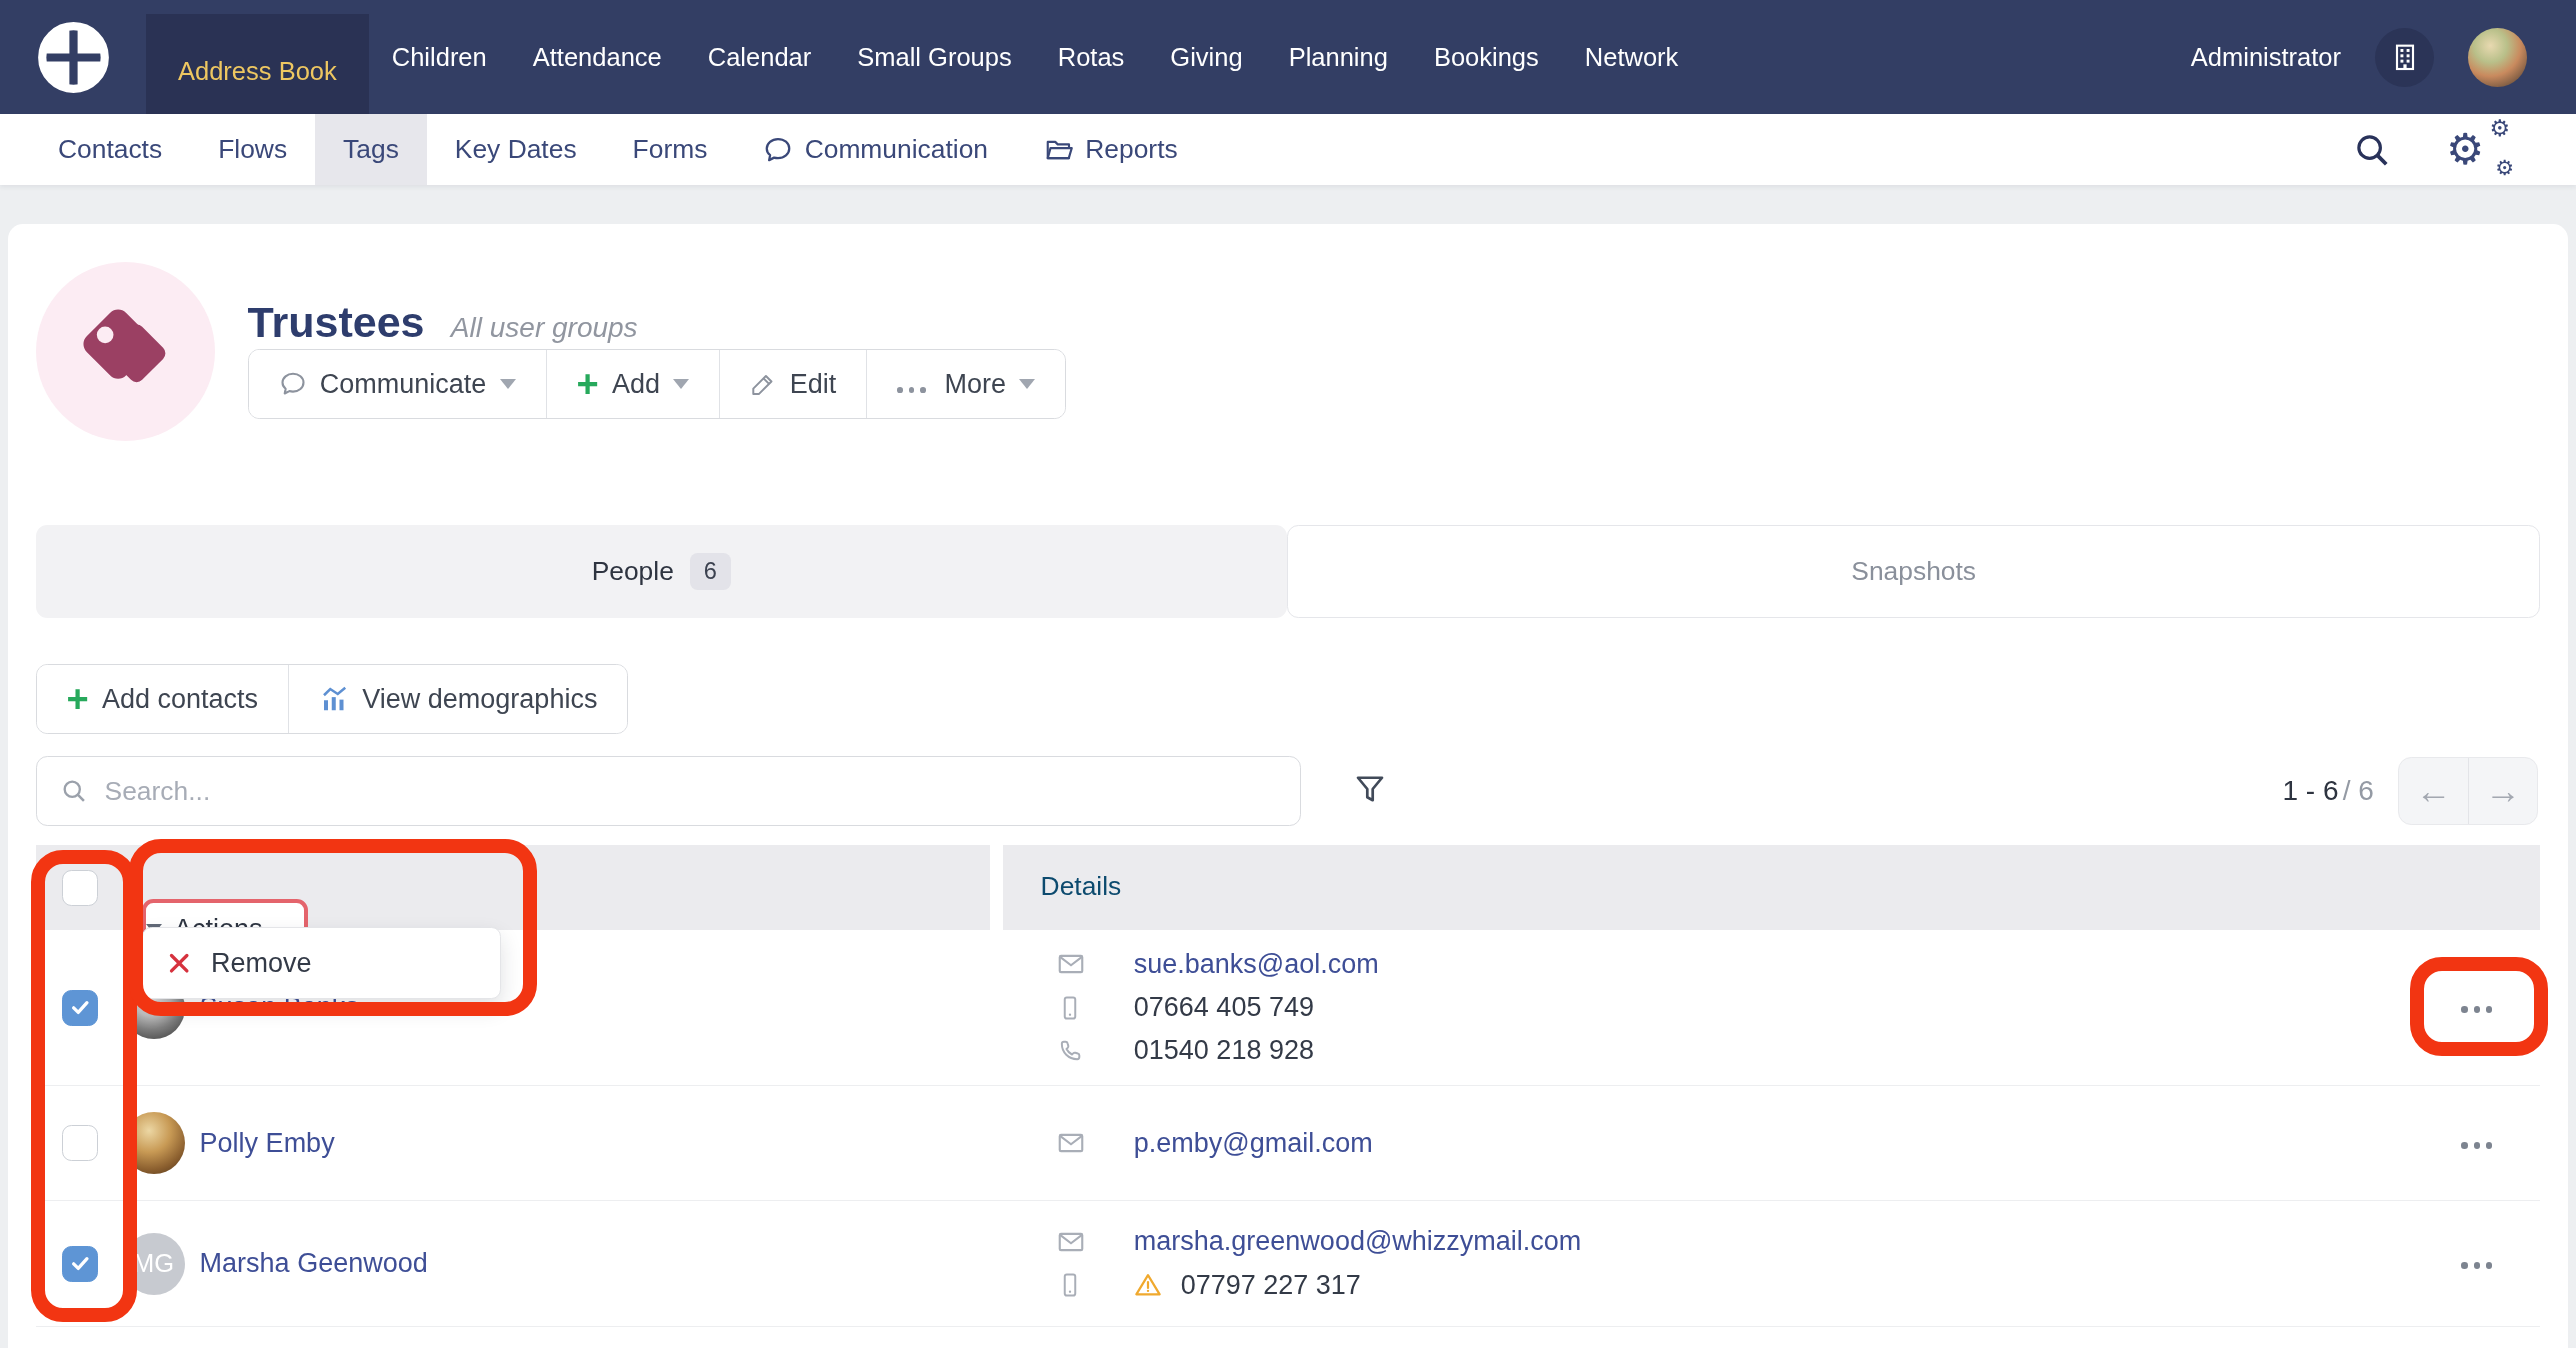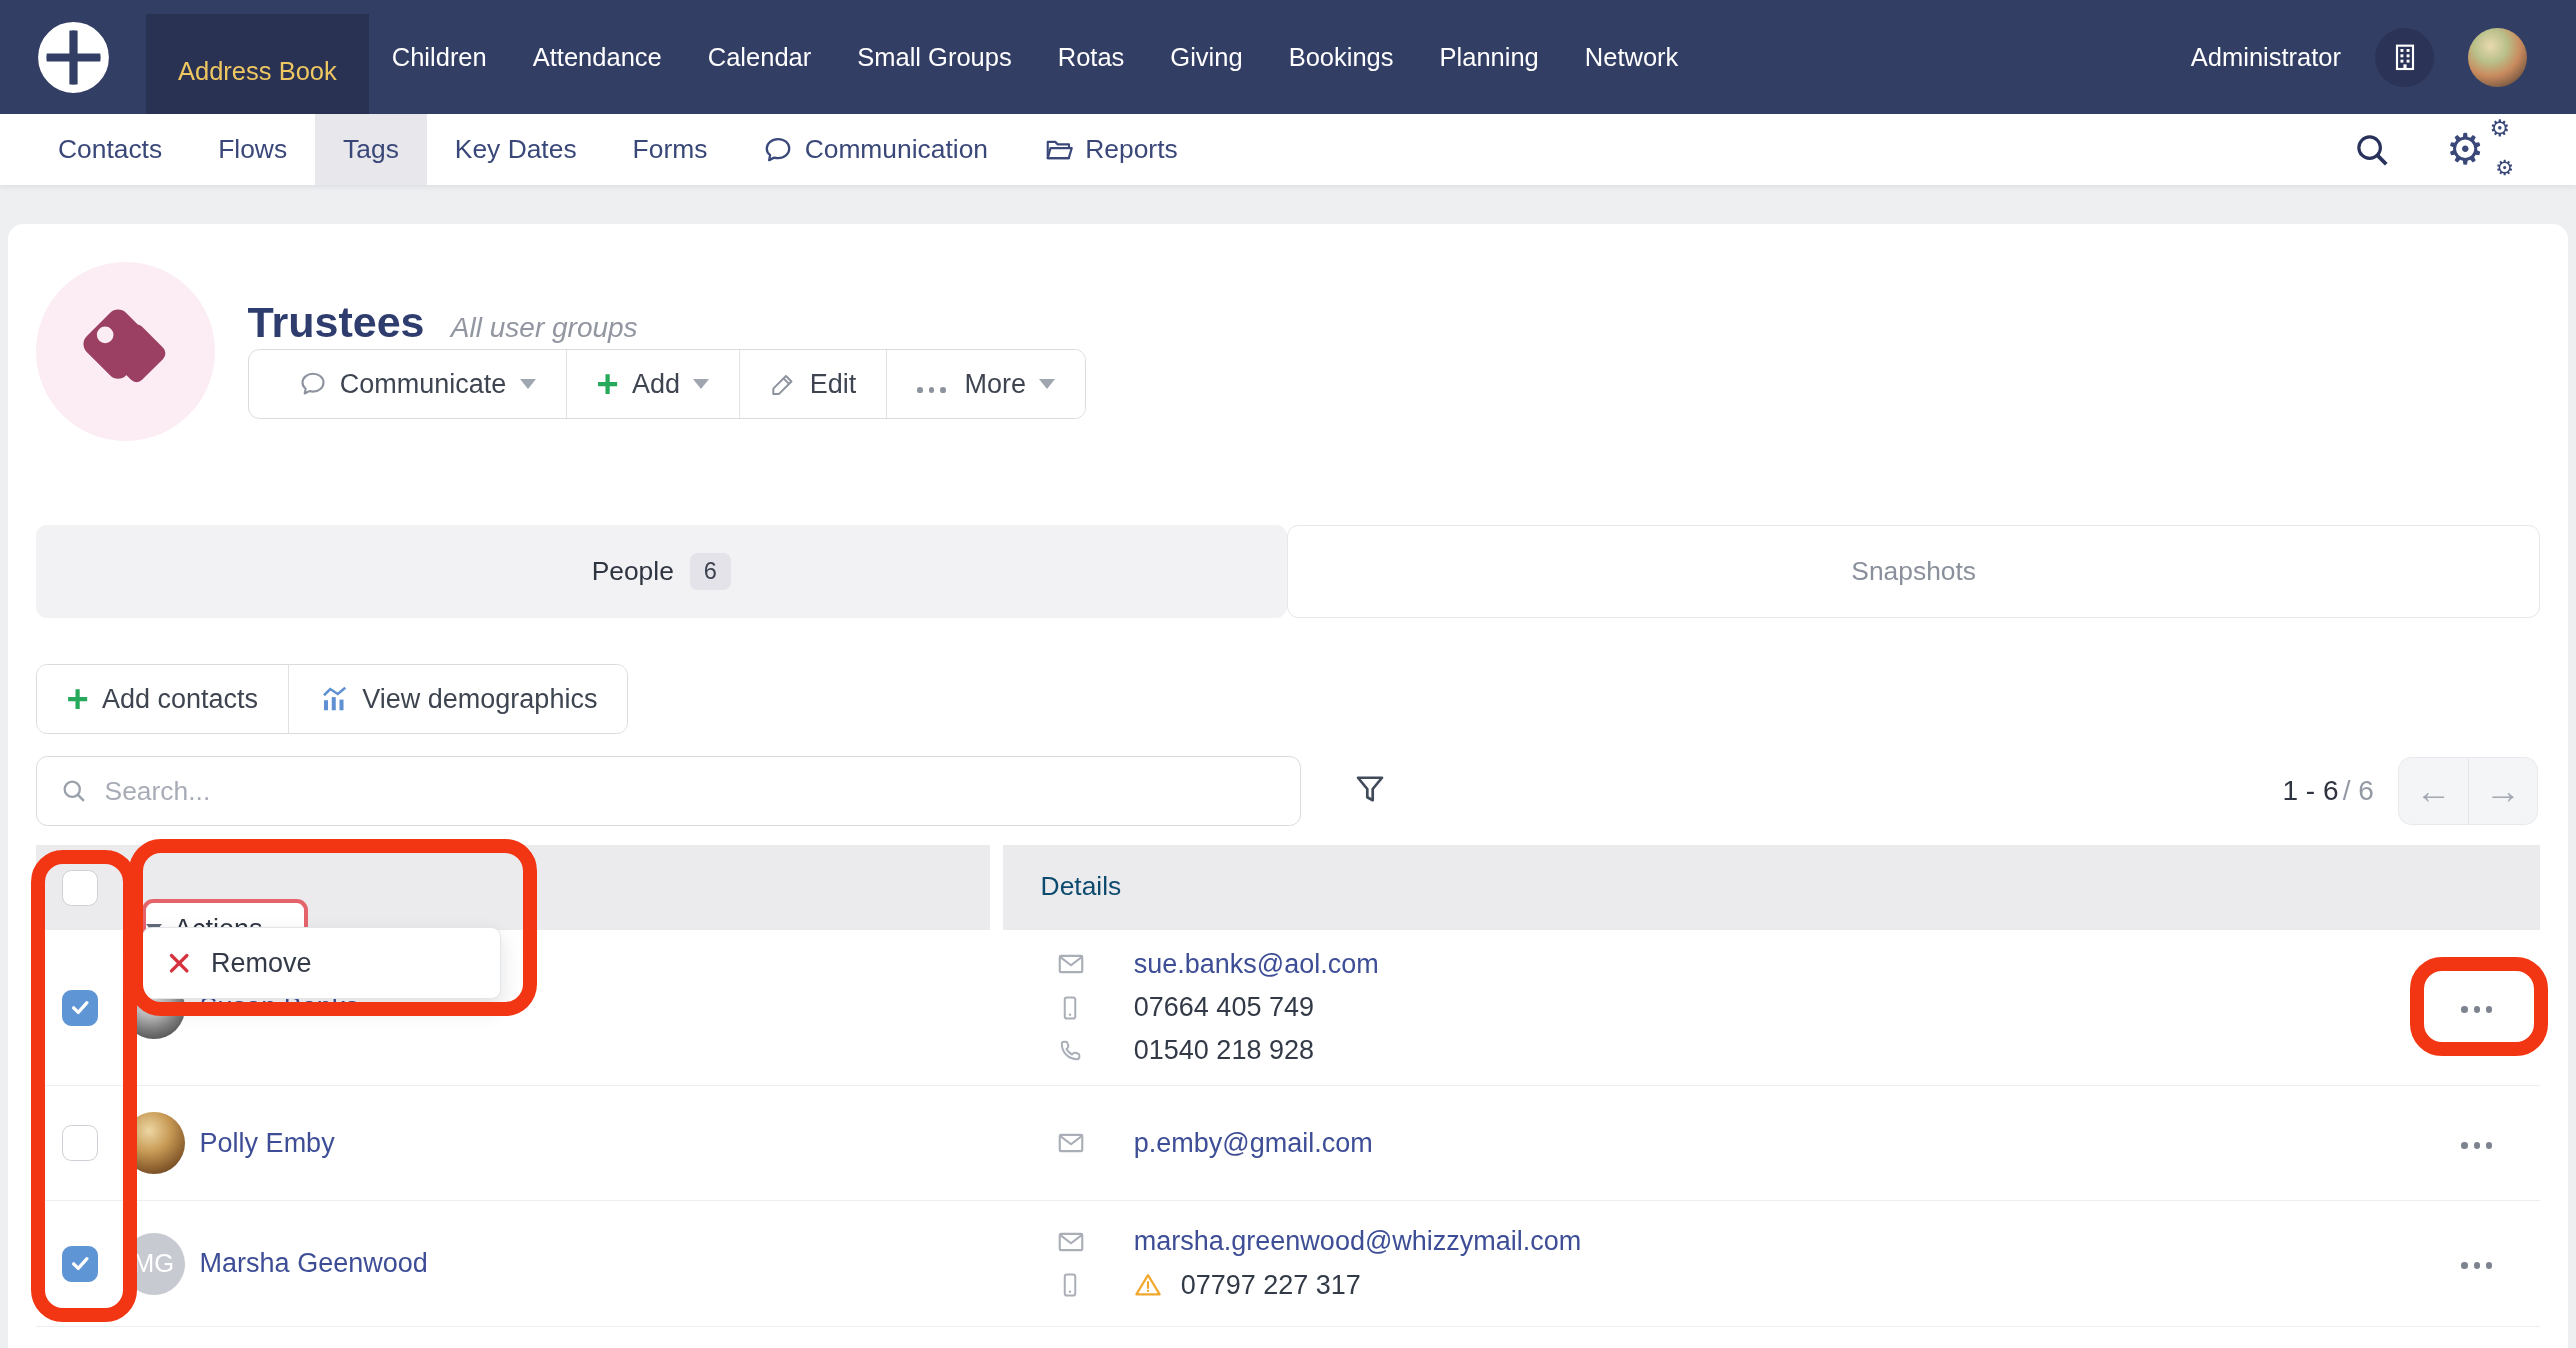--- a/index.html
+++ b/index.html
@@ -47,21 +47,21 @@
 
   .tag-title-row { position:absolute; left:240px; top:74px; display:flex; align-items:baseline; gap:26.4px; }
   .tag-title { font-size:43px; font-weight:bold; color:#2e3d6d; }
   .tag-subtitle { font-size:28px; font-style:italic; color:#9196a0; }
 
   .btn-group { position:absolute; display:inline-flex; border:0.9px solid #d9dbdf; border-radius:11.3px;
     background:#fff; overflow:hidden; }
   .btn-group .gbtn { display:flex; align-items:center; gap:13.2px; padding:0 30px; height:68px;
     font-size:27px; color:#3e4551; cursor:pointer; border-left:0.9px solid #e0e2e6; background:#fff; }
   .btn-group .gbtn:first-child { border-left:none; }
-  .hdr-btns { left:240px; top:125px;padding-left:20px; }
+  .hdr-btns { left:240px; top:125px; }
   .caret { width:0; height:0; border-left:8.5px solid transparent; border-right:8.5px solid transparent;
     border-top:10.4px solid #a0a6b0; }
   .plus { color:#27a95c; font-size:38px; font-weight:bold; line-height:28px; }
   .more-dots i, .row-dots i { display:inline-block; width:5.7px; height:5.7px; border-radius:50%;
     background:#8d939e; margin-right:5.7px; }
 
   
   .tabs { position:absolute; left:28px; right:28px; top:301px; height:93px; display:flex; }
   .tab { flex:1; display:flex; align-items:center; justify-content:center; gap:16px;
     border-radius:11.3px; font-size:26.4px; cursor:pointer; }
@@ -150,22 +150,22 @@
       <circle cx="24" cy="24" r="19" fill="none" stroke="#ffffff" stroke-width="5"></circle>
     </svg>
   </div>
   <div class="nav-item active">Address Book</div>
   <div class="nav-item">Children</div>
   <div class="nav-item">Attendance</div>
   <div class="nav-item">Calendar</div>
   <div class="nav-item">Small Groups</div>
   <div class="nav-item">Rotas</div>
   <div class="nav-item">Giving</div>
+  <div class="nav-item">Planning</div>
   <div class="nav-item">Bookings</div>
-  <div class="nav-item">Planning</div>
   <div class="nav-item">Network</div>
   <div class="topnav-right">
     <span class="admin-label">Administrator</span>
     <div class="org-circle">
       <svg width="32" height="32" viewBox="0 0 24 24">
         <rect x="6" y="3.5" width="12" height="17.5" fill="none" stroke="#fff" stroke-width="1.6"></rect>
         <g fill="#fff">
           <rect x="8.6" y="6" width="2.2" height="2.2"></rect>
             <rect x="13.2" y="6" width="2.2" height="2.2"></rect>
           <rect x="8.6" y="10" width="2.2" height="2.2"></rect>

